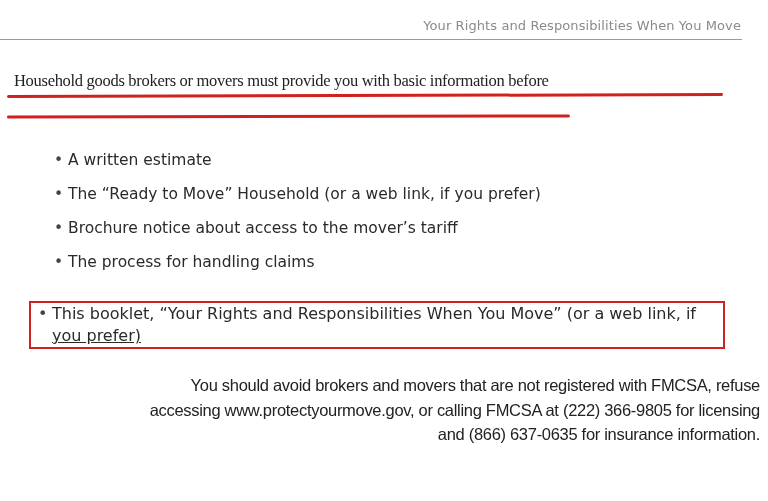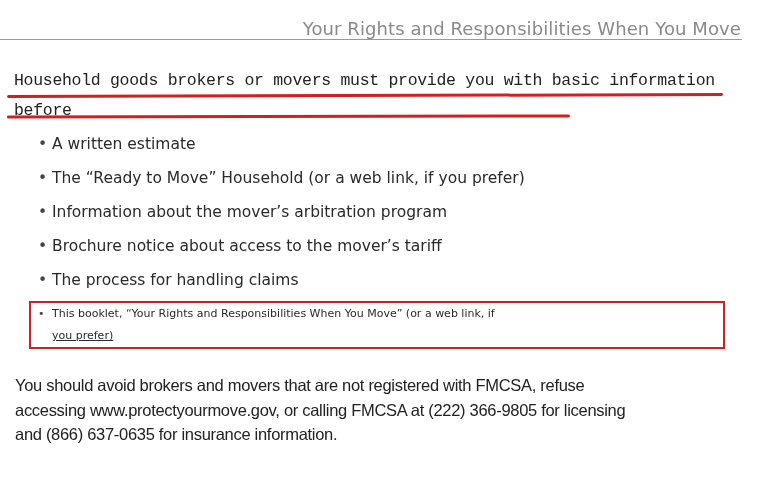--- a/index.html
+++ b/index.html
@@ -3,80 +3,80 @@
 <meta charset="utf-8">
 <style>
   html, body { margin: 0; padding: 0; background: #ffffff; }
   body {
     width: 768px; height: 501px; overflow: hidden; position: relative;
     font-family: "Liberation Sans", "DejaVu Sans", sans-serif;
     color: #1f1f1f;
   }
   .header-title {
     position: absolute; top: 18px; right: 27px;
-    font-size: 18px; color: #8a8a8a; letter-spacing: 0.1px;
+    font-size: 13px; color: #8a8a8a; letter-spacing: 0.1px;
     font-family: "DejaVu Sans", sans-serif;
   }
   .header-rule {
     position: absolute; top: 39px; left: 0; width: 742px; height: 1px;
     background: #9a9a9a;
   }
   .intro {
     position: absolute; left: 14px; top: 66px; width: 740px;
     font-size: 16.5px; line-height: 30px; color: #222;
-    font-family: Liberation Mono, monospace;
+    font-family: Liberation Serif, serif;
     letter-spacing: -0.3px;
   }
   .underline {
     position: absolute; height: 3px; background: #d21f1f; border-radius: 2px;
   }
   .ul1 { left: 7px; top: 94px; width: 716px; transform: rotate(-0.15deg); }
   .ul2 { left: 7px; top: 115px; width: 563px; transform: rotate(-0.1deg); }
-  .bullets { position: absolute; left: 38px; top: 131px; margin: 0; padding: 0; list-style: none; }
+  .bullets { position: absolute; left: 38px; top: 131px; margin: 16px; padding: 0; list-style: none; }
   .bullets li {
     font-family: "DejaVu Sans", sans-serif;
     font-size: 15.5px; color: #2a2a2a; height: 34px; line-height: 26px;
     white-space: nowrap;
   }
   .bullet-dot { display: inline-block; width: 14px; color: #444; }
   .highlight-box {
     position: absolute; left: 29px; top: 301px; width: 696px; height: 48px;
     border: 2.5px solid #d21f1f; box-sizing: border-box;
   }
   .boxed-item {
     position: absolute; left: 38px; top: 303px; width: 690px;
     font-family: "DejaVu Sans", sans-serif;
-    font-size: 11px; color: #2a2a2a; line-height: 22px;
+    font-size: 16px; color: #2a2a2a; line-height: 22px;
   }
   .boxed-item .bullet-dot { width: 14px; }
   .boxed-line2 { padding-left: 14px; text-decoration: underline; }
   .closing {
     position: absolute; left: 15px; top: 373px; width: 745px;
     font-size: 16.5px; line-height: 24.5px; color: #222;
     font-family: "Liberation Sans", sans-serif;
     letter-spacing: -0.3px;
+    text-align: right;
   }
   .closing span { display: block; white-space: nowrap; }
 </style>
 </head>
 <body>
 
 <div class="header-title">Your Rights and Responsibilities When You Move</div>
 <div class="header-rule"></div>
 
 <div class="intro">
   <div>Household goods brokers or movers must provide you with basic information before</div>
 </div>
 <div class="underline ul1"></div>
 <div class="underline ul2"></div>
 
 <ul class="bullets">
   <li><span class="bullet-dot">•</span><span>A written estimate</span></li>
   <li><span class="bullet-dot">•</span><span>The “Ready to Move” Household (or a web link, if you prefer)</span></li>
-  <li><span class="bullet-dot">•</span><span>Information about the mover’s arbitration program</span></li>
   <li><span class="bullet-dot">•</span><span>Brochure notice about access to the mover’s tariff</span></li>
   <li><span class="bullet-dot">•</span><span>The process for handling claims</span></li>
 </ul>
 
 <div class="highlight-box"></div>
 <div class="boxed-item">
   <div><span class="bullet-dot">•</span><span>This booklet, “Your Rights and Responsibilities When You Move” (or a web link, if</span></div>
   <div class="boxed-line2">you prefer)</div>
 </div>
 

